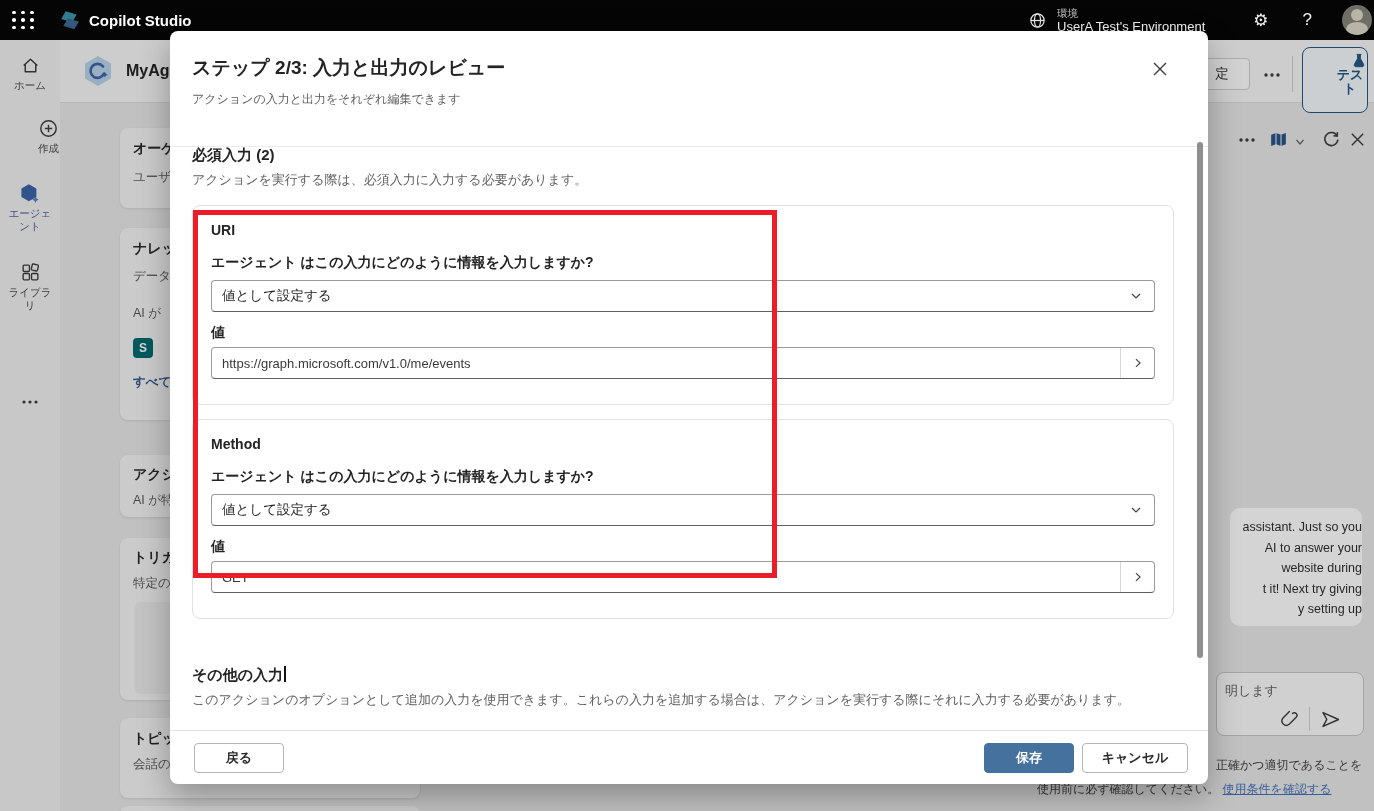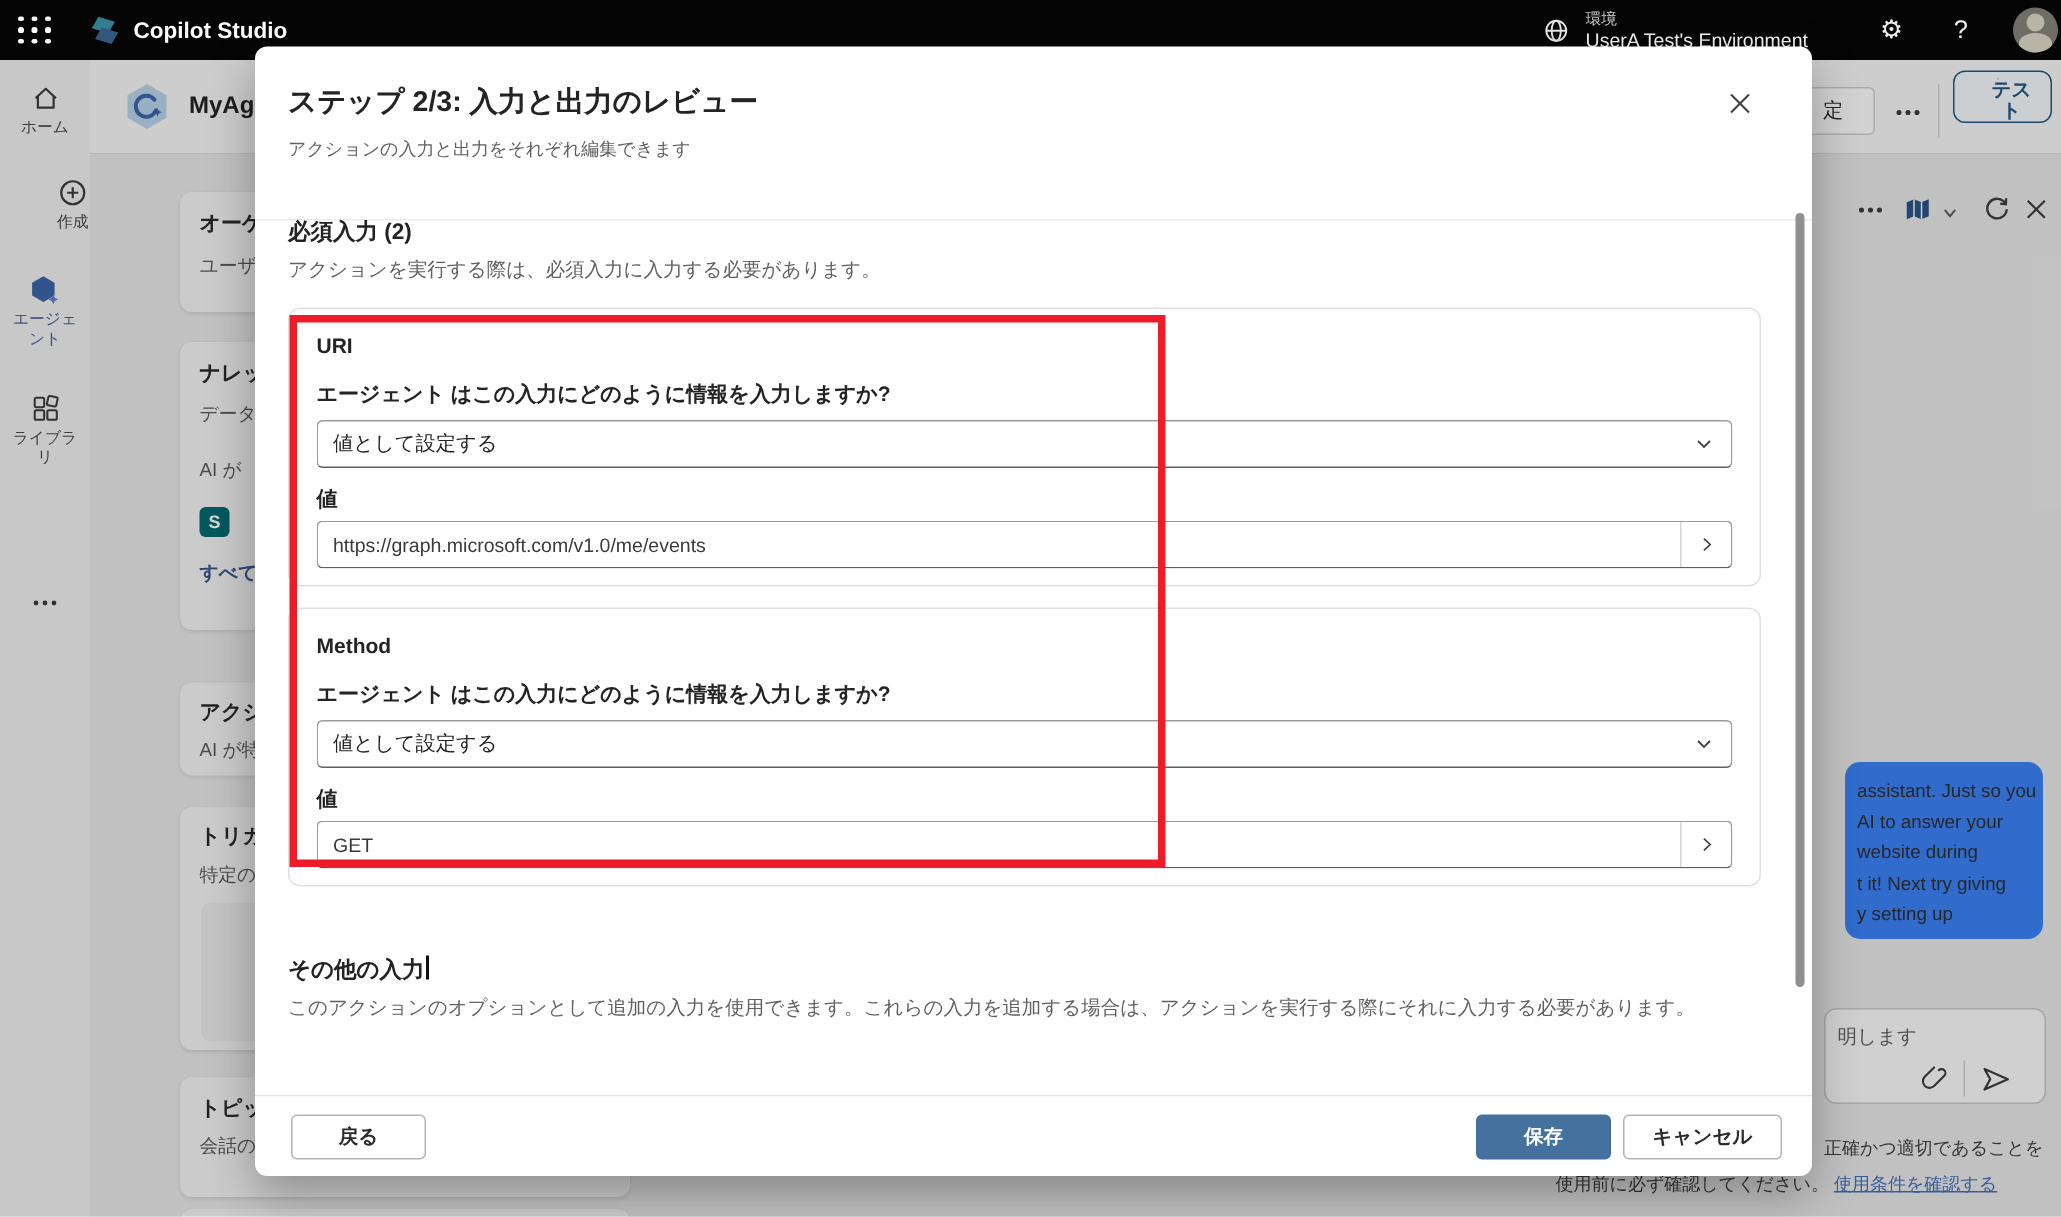--- a/index.html
+++ b/index.html
@@ -22,40 +22,40 @@
   .railactive .raillabel { color:#4a5f9e; }
   
   .pagehdr { position:absolute; left:60px; top:40px; width:1314px; height:63px; background:#f7f7f7;
     border-bottom:1px solid #dcdcdc; z-index:1; }
   .bgcard { position:absolute; left:120px; width:300px; background:#f5f5f5; border-radius:8px;
     box-shadow:0 1px 3px rgba(0,0,0,.10); z-index:1; overflow:hidden; }
   .cardtitle { font-size:14px; font-weight:700; color:#2b2b2b; white-space:nowrap; }
   .cardline  { font-size:12.5px; color:#5a5a5a; white-space:nowrap; }
   .cardlink  { font-size:12.5px; font-weight:700; color:#34598f; white-space:nowrap; }
   
-  .chatbubble { position:absolute; left:1230px; top:508px; width:132px; height:118px; background:#3b82f6;
-    border-radius:10px; padding:9px 0 0 8px; z-index:1; overflow:hidden; }
+  .chatbubble { position:absolute; left:1230px; top:508px; width:132px; height:118px; background:#ffffff;
+    border-radius:10px; padding:9px 0 0 8px; z-index:1; overflow:hidden;text-align:right; }
   .chatbubble div { font-size:12.5px; color:#2f2f2f; line-height:20.5px; white-space:nowrap; }
   .chatinput { position:absolute; left:1216px; top:672px; width:148px; height:64px; background:#fbfbfb;
     border:1px solid #c6c6c6; border-radius:8px; z-index:1; }
   .disc { font-size:12px; color:#3f3f3f; white-space:nowrap; z-index:1; }
   .disc a { color:#4472b8; }
   
   #overlay { position:absolute; left:0; top:40px; width:1374px; height:771px;
     background:rgba(0,0,0,0.17); z-index:5; }
   
   #modal { position:absolute; left:170px; top:31px; width:1038px; height:753px; background:#fff;
     border-radius:8px; box-shadow:0 12px 32px rgba(0,0,0,.30); z-index:10; }
   .mhead { position:absolute; left:0; top:0; right:0; height:116px; border-bottom:1px solid #ececec; }
   .mtitle { position:absolute; left:22px; top:24px; font-size:19px; font-weight:700; color:#232323; }
   .msub { position:absolute; left:22px; top:60px; font-size:12px; color:#616161; }
   .mbody { position:absolute; left:0; top:100px; right:0; bottom:54px; padding:0 34px 0 22px; overflow:hidden; }
   .sechead { font-size:15px; font-weight:700; color:#232323; line-height:20px; }
   .secdesc { font-size:13px; color:#616161; line-height:18px; margin-top:6px; }
-  .fcard { border:1px solid #e1e1e1; border-radius:8px; padding:14px 18px 11px 18px; margin-top:16px; }
+  .fcard { border:1px solid #e1e1e1; border-radius:8px; padding:14px 18px 25px 18px; margin-top:16px; }
   .flabel { font-size:14px; font-weight:700; color:#242424; line-height:20px; }
   .fselect { margin-top:8px; height:32px; border:1px solid #9a9a9a; border-bottom-color:#5f5f5f;
     border-radius:4px; display:flex; align-items:center; padding:0 10px; font-size:13.5px; color:#242424; }
   .fselect svg { margin-left:auto; }
   .vrow { margin-top:5px; height:32px; border:1px solid #9a9a9a; border-bottom-color:#5f5f5f;
     border-radius:4px; display:flex; align-items:center; }
   .vtext { flex:1; padding:0 10px; font-size:13px; color:#3a3a3a; white-space:nowrap; overflow:hidden; }
   .vbtn { width:34px; height:100%; border-left:1px solid #d6d6d6; display:flex; align-items:center; justify-content:center; }
   .caret { display:inline-block; width:1.5px; height:16px; background:#111; margin-left:1px; vertical-align:-2px; }
   .mfoot { position:absolute; left:0; bottom:0; right:0; height:54px; border-top:1px solid #e3e3e3;
@@ -64,22 +64,22 @@
     font-weight:700; color:#2b2b2b; display:flex; align-items:center; justify-content:center;
     font-family:"Liberation Sans",sans-serif; }
   .btnprimary { background:#44719e; border-color:#44719e; color:#fff; }
   .mscroll { position:absolute; right:5px; top:111px; width:6px; height:516px; background:#8f8f8f; border-radius:3px; }
   
   #redbox { position:absolute; left:193px; top:210px; width:584px; height:368px;
     border:5px solid #ec1c28; z-index:30; }
   
   .hdrbtn { position:absolute; background:#fdfdfd; border:1px solid #cfcfcf; border-radius:4px;
     display:flex; align-items:center; justify-content:center; font-size:13.5px; color:#2f2f2f; }
-  .testbtn { position:absolute; left:1302px; top:47px; width:66px; height:35px; border:1.5px solid #235a85;
-    border-radius:8px; background:#f6f9fc; display:flex; flex-direction:column; align-items:flex-start;
+  .testbtn { position:absolute; left:1302px; top:47px; width:66px; height:66px; border:1.5px solid #235a85;
+    border-radius:8px; background:#f6f9fc; display:flex; flex-direction:column; align-items:flex-end;
     padding-top:4px; z-index:1; overflow:hidden;padding-left:21px; }
   .testbtn span { font-size:13px; font-weight:700; color:#235a85; line-height:14px; width:34px; text-align:center; word-break:break-all; }
   .spicon { width:20px; height:20px; background:#036c70; border-radius:4px; color:#fff; font-size:12px;
     font-weight:700; display:flex; align-items:center; justify-content:center; }
 </style>
 </head>
 <body>
 
 <div id="topbar">
   <span class="waffle">

